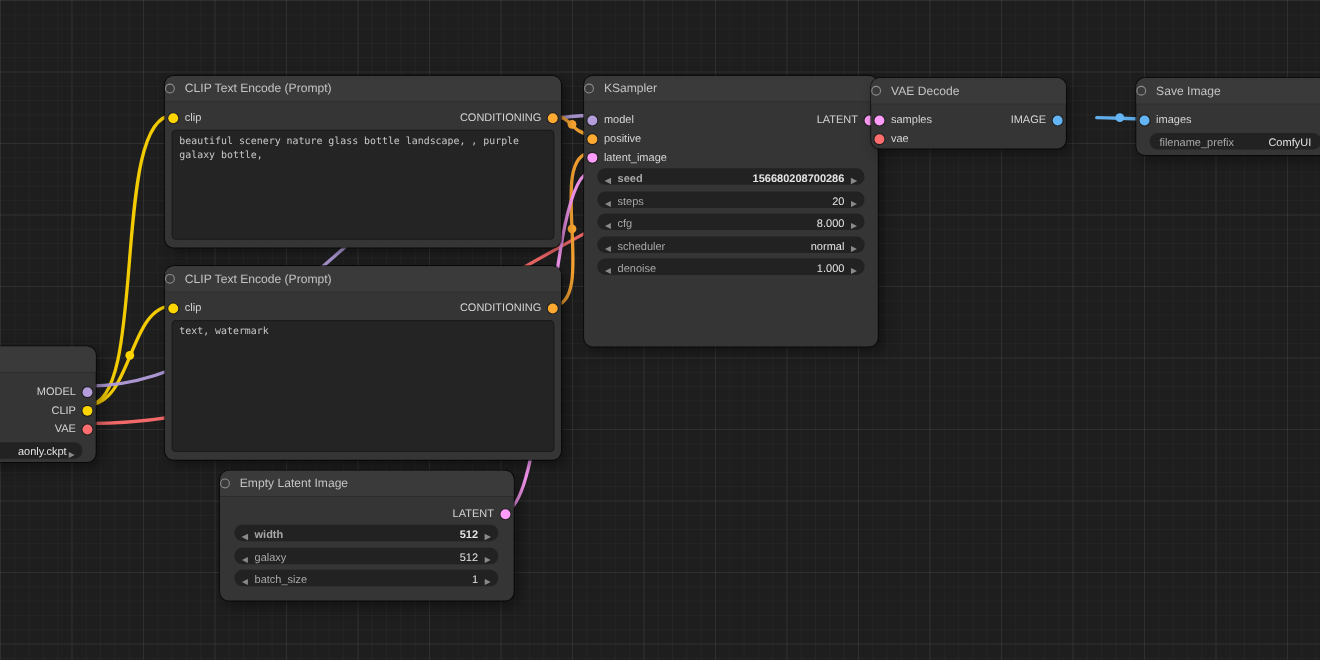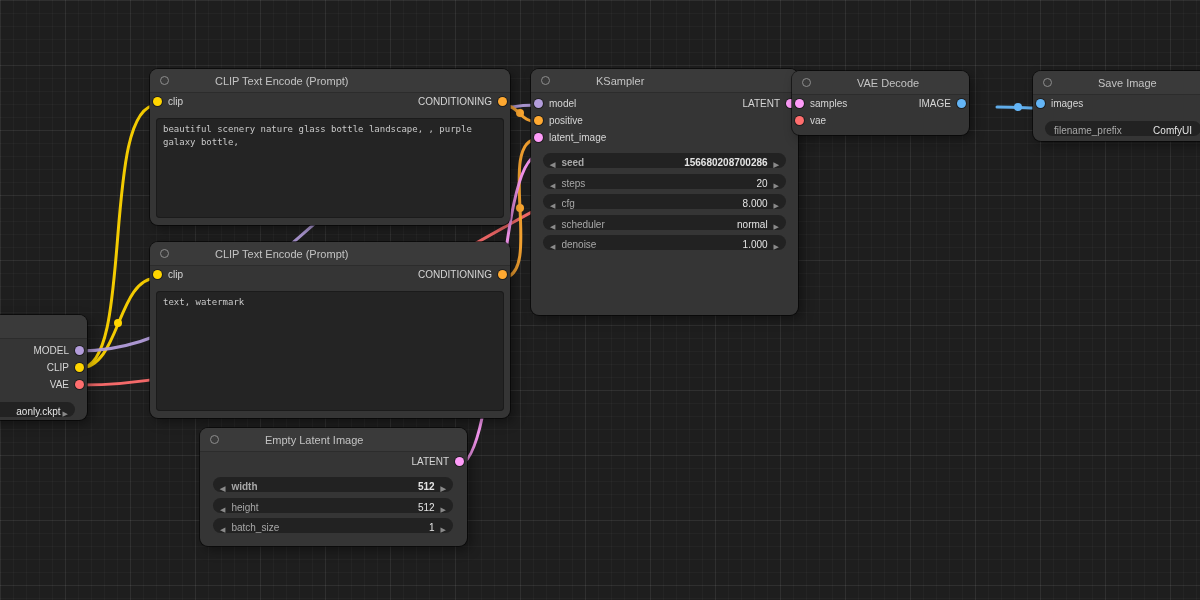--- a/index.html
+++ b/index.html
@@ -28,25 +28,24 @@
     z-index: 2;
     background: #353535;
     border-radius: 8px;
     box-shadow: 0 0 0 1px rgba(0,0,0,0.55), 4px 4px 12px rgba(0,0,0,0.4);
     color: #cccccc;
   }
   .nhead {
     height: 24px;
     display: flex;
     align-items: center;
-    padding: 0 10px;
+    padding: 0 0;
     background: #3a3a3a;
     border-bottom: 1px solid #2c2c2c;
     border-radius: 8px 8px 0 0;
-    gap: 37px;
   }
   .ndot {
     width: 9px; height: 9px;
     border-radius: 50%;
     border: 1.5px solid #8d8d8d;
     flex: 0 0 auto;
   }
   .ntitle {
     margin-left: 9px;
     font-size: 11px;
@@ -55,21 +54,21 @@
   }
 
   .slots { padding-top: 3px; }
   .slots.pad5 { padding-top: 5px; }
   .slots.pad6 { padding-top: 6px; }
   .slots.pad4 { padding-top: 4px; }
   .slot-row {
     height: 17px;
     display: flex;
     justify-content: space-between;
-    align-items: flex-start;
+    align-items: flex-end;
     padding: 0 3px;
   }
   .slot { display: flex; align-items: center; gap: 6px; min-width: 0; }
   .dot {
     width: 9px; height: 9px;
     border-radius: 50%;
     flex: 0 0 auto;
     box-shadow: 0 0 0 1px rgba(0,0,0,0.4);
   }
   .slot-label { font-size: 10px; color: #d6d6d6; white-space: nowrap; }
@@ -303,21 +302,21 @@
       </div>
     </div>
     <div class="widget first">
       <span class="warr">◀</span>
       <span class="wlabel">width</span>
       <span class="wvalue">512</span>
       <span class="warr">▶</span>
     </div>
     <div class="widget">
       <span class="warr">◀</span>
-      <span class="wlabel">height</span>
+      <span class="wlabel">galaxy</span>
       <span class="wvalue">512</span>
       <span class="warr">▶</span>
     </div>
     <div class="widget">
       <span class="warr">◀</span>
       <span class="wlabel">batch_size</span>
       <span class="wvalue">1</span>
       <span class="warr">▶</span>
     </div>
   </div>

